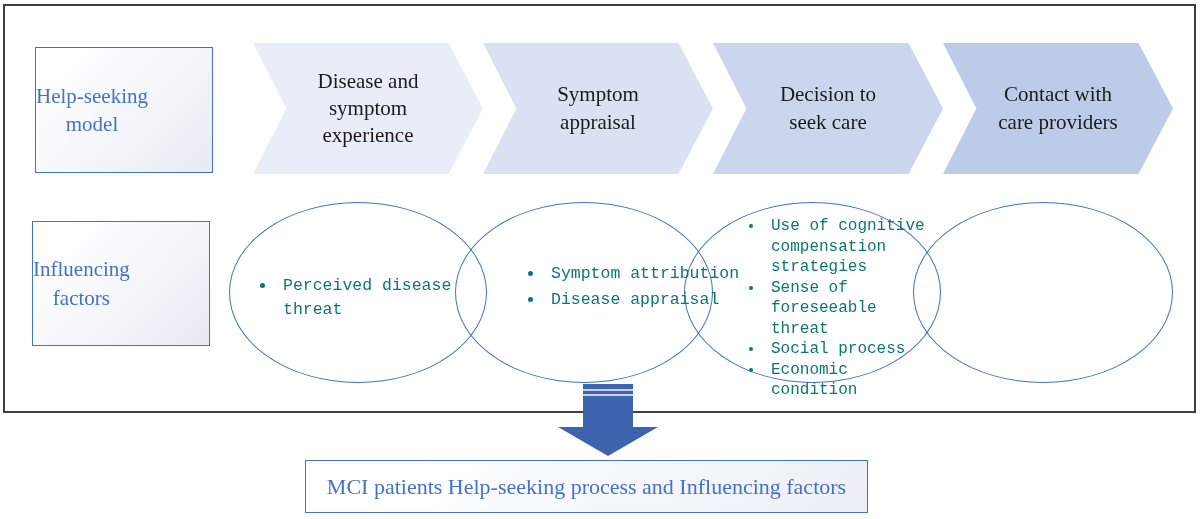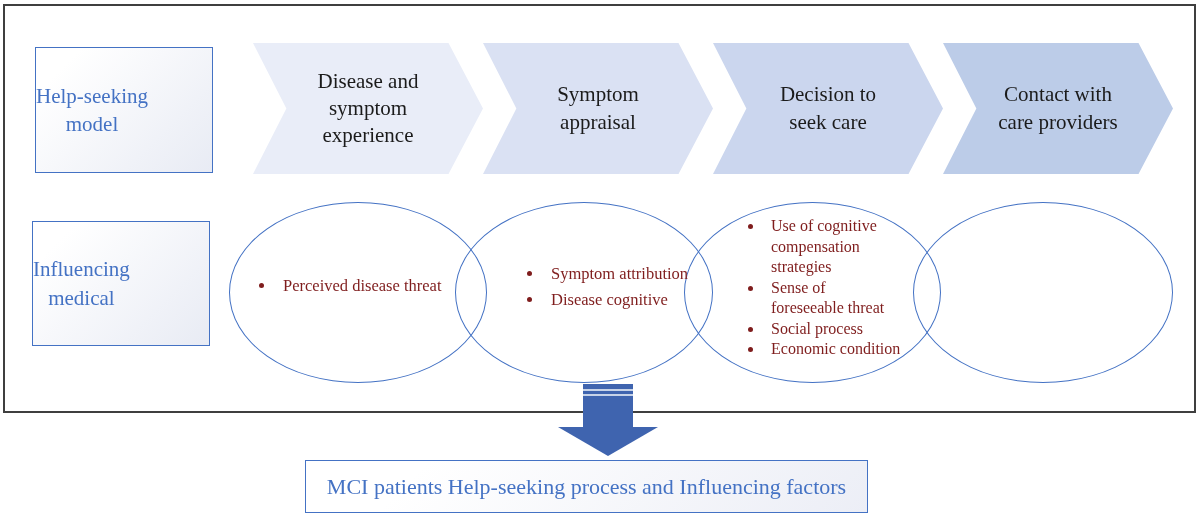--- a/index.html
+++ b/index.html
@@ -36,21 +36,21 @@
   .chevron.c4 { left:943px; }
   .ellipse {
     position:absolute; top:202px; height:181px; z-index:2;
     border:1.5px solid #4472c4; border-radius:50%; background:transparent;
   }
   .ellipse.e1 { left:229px; width:258px; }
   .ellipse.e2 { left:455px; width:258px; }
   .ellipse.e3 { left:684px; width:257px; }
   .ellipse.e4 { left:913px; width:260px; }
   .factor-list {
-    position:absolute; z-index:3; list-style:disc; color:#7f1d1d;
+    position:absolute; z-index:3; list-style:disc; color:#0f766e;font-family:Liberation Mono, monospace;
   }
   .factor-list li { white-space:pre-line; padding-left:7px; }
   .factor-list.f1 { left:276px; top:274px; width:215px; font-size:16.5px; line-height:24px; }
   .factor-list.f2 { left:544px; top:261px; width:205px; font-size:16.5px; line-height:26px; }
   .factor-list.f3 { left:764px; top:216px; width:172px; font-size:16px;   line-height:20.5px; }
   .factor-list.f4 { left:982px; top:267px; width:180px; font-size:16.5px; line-height:21px; }
   .arrow-shaft {
     position:absolute; left:583px; top:384px; width:50px; height:44px; z-index:5;
     background:linear-gradient(180deg,
       #3f64af 0px, #3f64af 5px,
@@ -97,34 +97,34 @@
     <span>Decision to
 seek care</span>
   </div>
   <div class="chevron c4" style="background: rgb(188, 204, 232);">
     <span>Contact with
 care providers</span>
   </div>
 
   <div class="label-box factors">
     <span>Influencing
-medical</span>
+factors</span>
   </div>
 
   <div class="ellipse e1"></div>
   <div class="ellipse e2"></div>
   <div class="ellipse e3"></div>
   <div class="ellipse e4"></div>
 
   <ul class="factor-list f1">
     <li>Perceived disease threat</li>
   </ul>
   <ul class="factor-list f2">
     <li>Symptom attribution</li>
-    <li>Disease cognitive</li>
+    <li>Disease appraisal</li>
   </ul>
   <ul class="factor-list f3">
     <li>Use of cognitive
 compensation
 strategies</li>
     <li>Sense of
 foreseeable threat</li>
     <li>Social process</li>
     <li>Economic condition</li>
   </ul>

